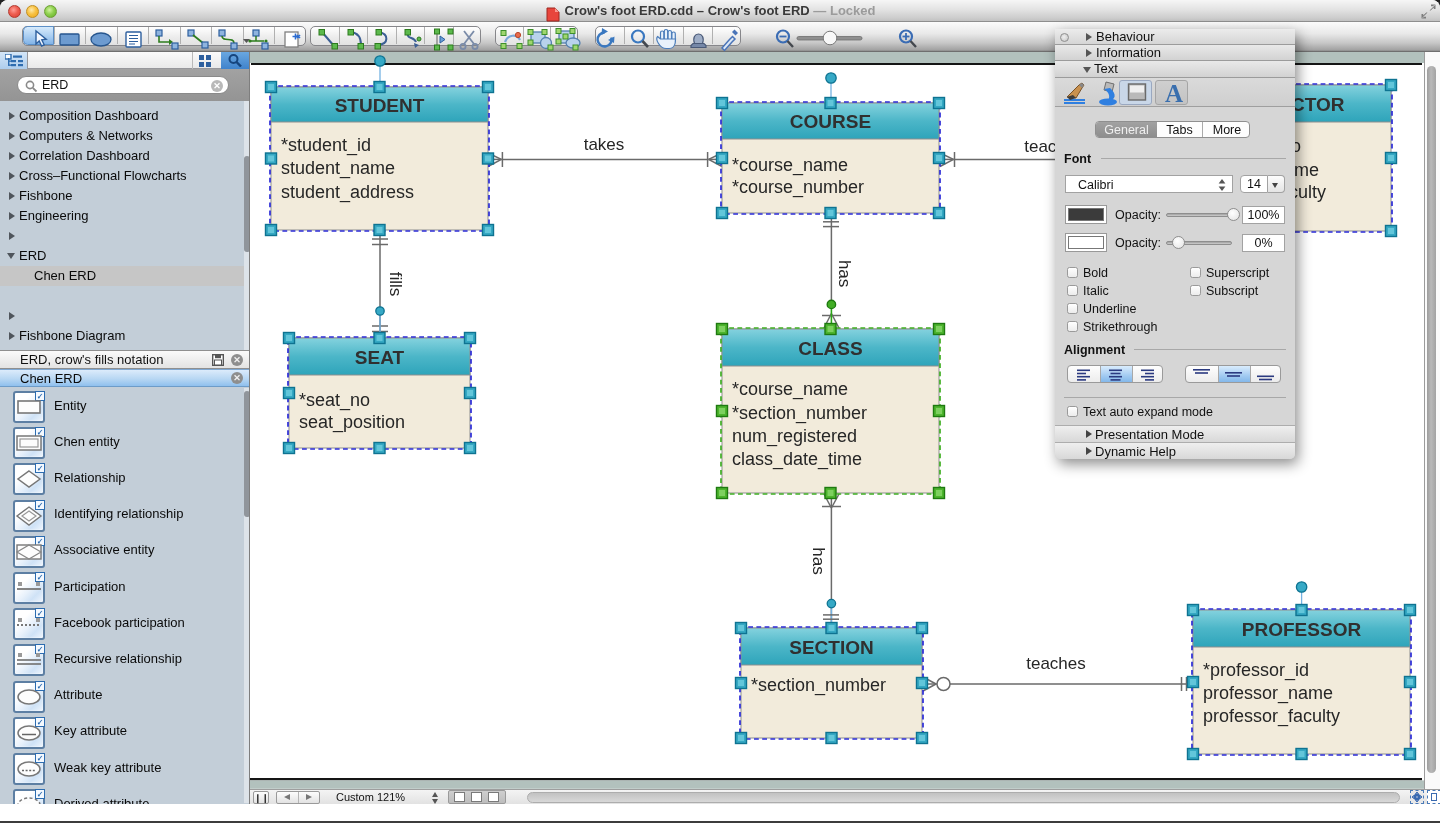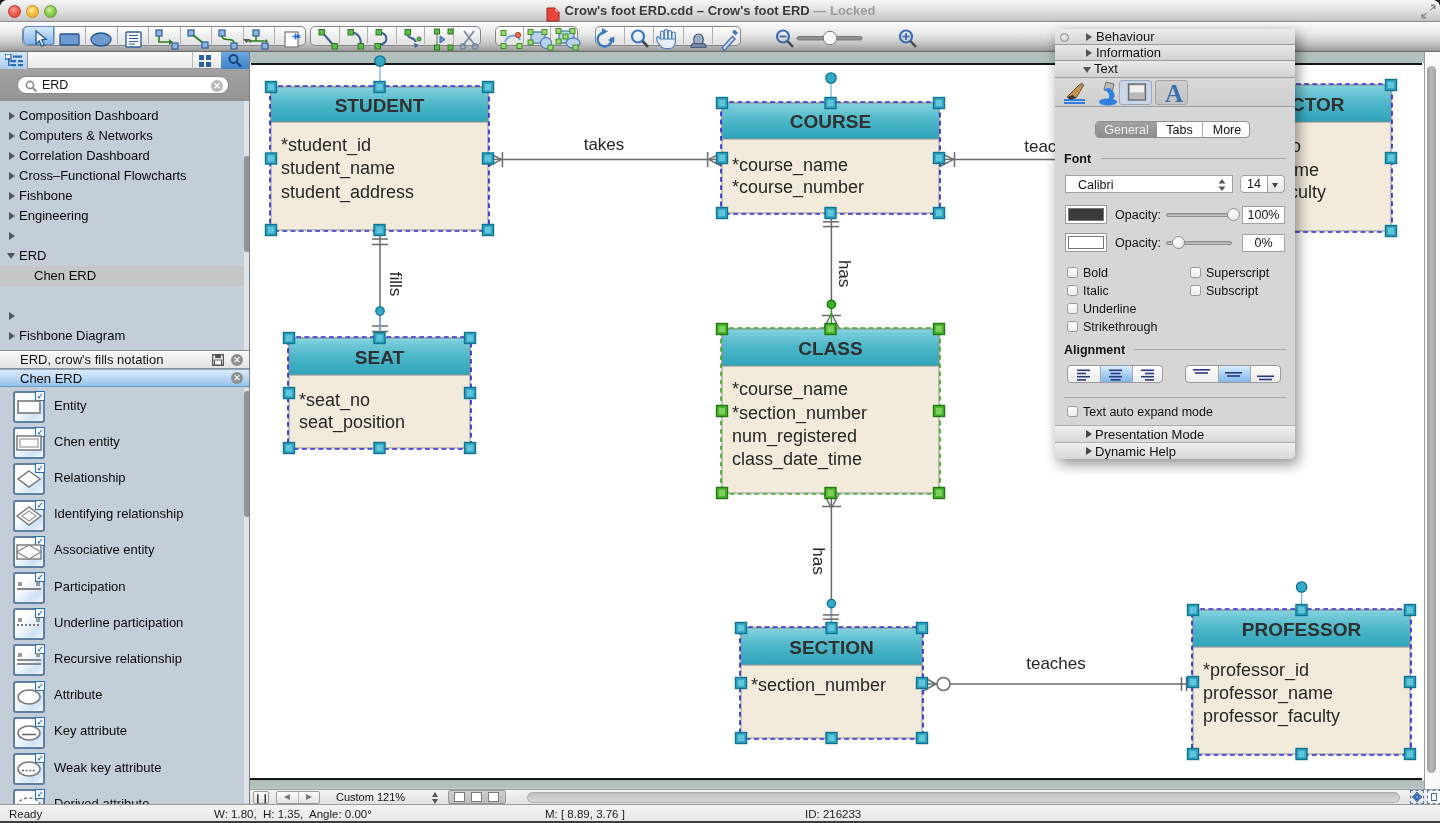--- a/index.html
+++ b/index.html
@@ -414,26 +414,20 @@
       <div class="abs" style="left:1160px;top:0.5px;width:14px;height:14px;border:1.5px dashed #4a7ab8;background:#e8e8e8"></div>
       <svg class="abs" style="left:1162px;top:2.5px" width="10" height="10">
         <g stroke="#3a6ab0" fill="#7a98c8">
           <rect x="3.5" y="3.5" width="3" height="3"></rect>
           <path d="M5,0 l2,2.5 h-4 z M5,10 l-2,-2.5 h4 z M0,5 l2.5,-2 v4 z M10,5 l-2.5,2 v-4 z"></path>
         </g>
       </svg>
       <div class="abs" style="left:1176.5px;top:0.5px;width:14px;height:14px;border:1.5px dashed #4a7ab8;background:#fff"></div>
       <div class="abs" style="left:1180.5px;top:3.5px;width:6px;height:8px;border:1.5px solid #3a6ab0"></div>
     </div>
-    <div id="statusbar">
-<div style="left:9px">Ready</div>
-<div style="left:214px">W: 1.80,&nbsp; H: 1.35,&nbsp; Angle: 0.00°</div>
-<div style="left:545px">M: [ 8.89, 3.76 ]</div>
-<div style="left:805px">ID: 216233</div>
-</div>
     <div id="botline"></div>
     <div id="sidebar">
       <div id="sbtop"></div>
       <div class="abs" style="left:0;top:0;width:28px;height:16.5px;background:linear-gradient(#d4e6f8,#aecdec);border-right:1px solid #97979b"></div>
       <svg class="abs" style="left:5px;top:2px" width="19" height="13" viewBox="0 0 19 13">
 <g fill="#2d6cb0">
           <rect x="0" y="0" width="6" height="5" fill="#fff" stroke="#2d6cb0" stroke-width="1.4"></rect>
 <rect x="8" y="1.5" width="9" height="2.2"></rect>
           <rect x="6" y="6" width="5" height="2.2"></rect>
           <rect x="13" y="6" width="5" height="2.2"></rect>
@@ -552,21 +546,21 @@
       </div>
       <div class="liblab" style="top:526.5px">Participation</div>
       <div class="libicon" style="top:556.2px">
         <div class="libchk">✓</div>
         <svg class="abs" style="left:0;top:0" width="28" height="28" viewBox="0 0 28 28">
           <rect x="3" y="8" width="4" height="4" fill="#999"></rect>
           <rect x="21" y="8" width="4" height="4" fill="#999"></rect>
           <line x1="2" y1="15" x2="26" y2="15" stroke="#777" stroke-width="1.8" stroke-dasharray="2 2"></line>
         </svg>
       </div>
-      <div class="liblab" style="top:562.7px">Underline participation</div>
+      <div class="liblab" style="top:562.7px">Facebook participation</div>
       <div class="libicon" style="top:592.4px">
         <div class="libchk">✓</div>
         <svg class="abs" style="left:0;top:0" width="28" height="28" viewBox="0 0 28 28">
           <rect x="3" y="7" width="4" height="4" fill="#999"></rect>
           <rect x="21" y="7" width="4" height="4" fill="#999"></rect>
           <line x1="2" y1="14" x2="26" y2="14" stroke="#777" stroke-width="1.7"></line>
           <line x1="2" y1="18" x2="26" y2="18" stroke="#777" stroke-width="1.7"></line>
         </svg>
       </div>
       <div class="liblab" style="top:598.9px">Recursive relationship</div>

